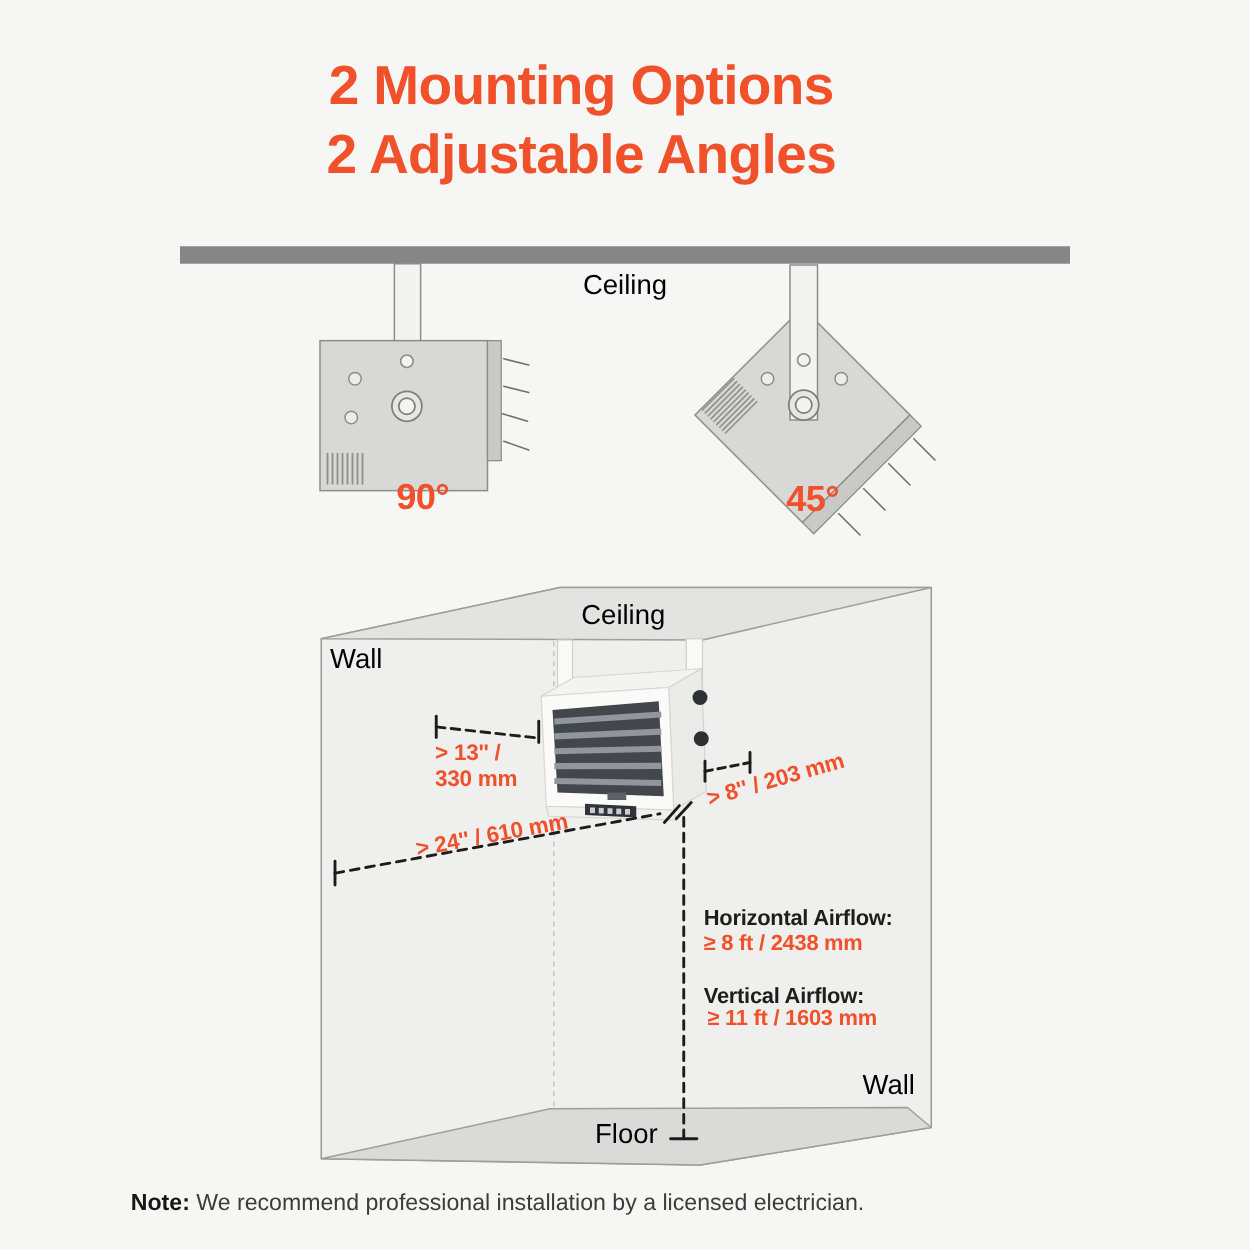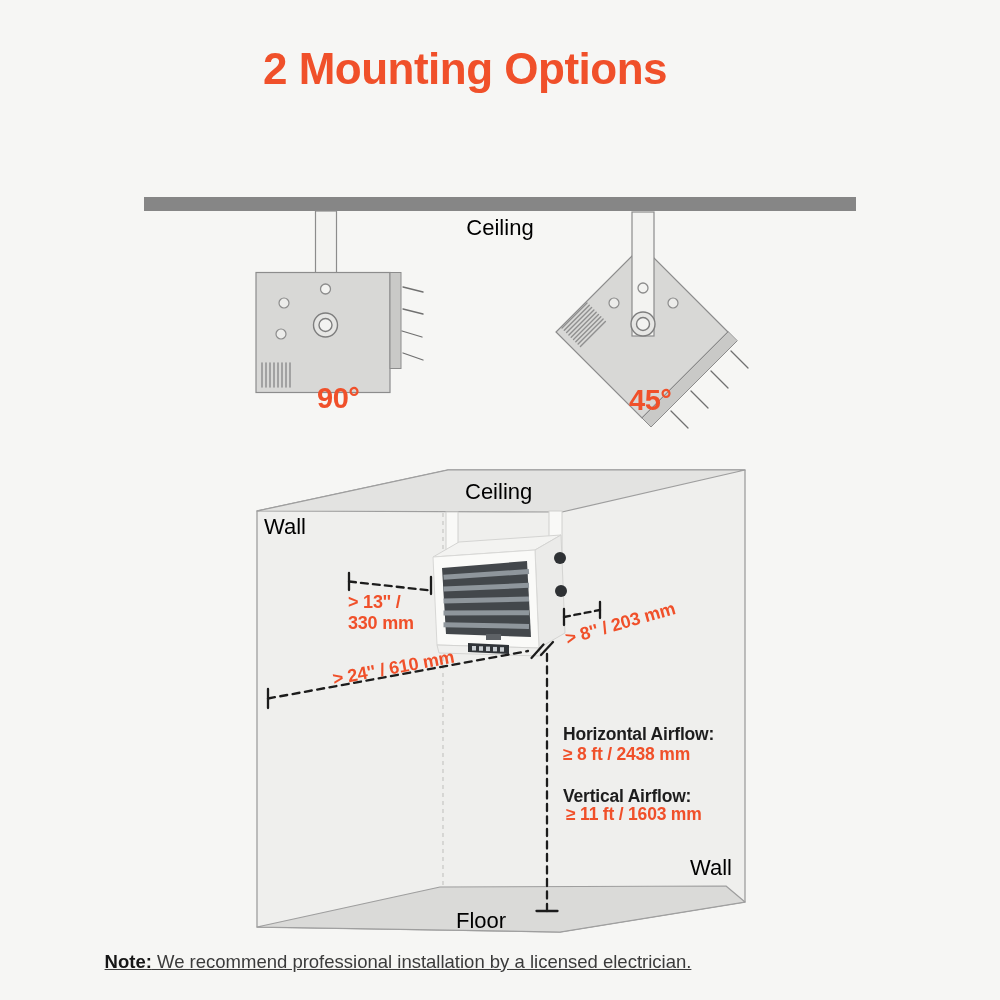--- a/index.html
+++ b/index.html
@@ -11,21 +11,21 @@
   .title-line{
     left:0;width:930px;text-align:center;
     font-size:44px;font-weight:bold;letter-spacing:-0.5px;color:#F0502A;line-height:1;
   }
   .gray-label{color:#000000;font-size:22px;font-weight:normal;}
   .centered{left:0;width:1000px;text-align:center;}
   .angle-label{color:#F0502A;font-size:29px;font-weight:bold;letter-spacing:-0.5px;margin-top:30px;}
   .dim-label{color:#F0502A;font-size:18px;font-weight:bold;letter-spacing:-0.2px;line-height:21px;}
   .flow-label{color:#1d1d1d;font-size:17.5px;font-weight:bold;letter-spacing:-0.2px;}
   .flow-value{color:#F0502A;font-size:17.5px;font-weight:bold;letter-spacing:-0.2px;}
-  .note-line{left:0;width:796px;text-align:center;top:951px;font-size:18.5px;color:#3b3b3b;text-decoration:underline;}
+  .note-line{left:0;width:796px;text-align:center;top:951px;font-size:18.5px;color:#3b3b3b;}
   .note-bold{font-weight:bold;color:#161616;}
   svg{position:absolute;left:0;top:0;}
 </style>
 </head>
 <body>
 
 <div class="canvas">
 
   <svg width="1000" height="1000" viewBox="0 0 1000 1000">
 
@@ -134,30 +134,31 @@
       <line x1="268" y1="689" x2="268" y2="708"></line>
       <line x1="531.5" y1="658" x2="543.5" y2="644.5"></line>
 
       <line x1="547" y1="654" x2="547" y2="911" stroke-dasharray="7 5.5"></line>
       <line x1="541" y1="655" x2="553" y2="642"></line>
       <line x1="536.5" y1="911" x2="557.5" y2="911"></line>
     </g>
   </svg>
 
   <div class="abs title-line" style="top:47px;">2 Mounting Options</div>
+  <div class="abs title-line" style="top:102px;">2 Adjustable Angles</div>
 
   <div class="abs gray-label centered" style="top:215px;">Ceiling</div>
 
   <div class="abs angle-label" style="left:317px;top:352px;">90°</div>
   <div class="abs angle-label" style="left:629px;top:354px;">45°</div>
 
   <div class="abs gray-label" style="left:465px;top:479px;">Ceiling</div>
   <div class="abs gray-label" style="left:264px;top:514px;">Wall</div>
   <div class="abs gray-label" style="left:690px;top:855px;">Wall</div>
-  <div class="abs gray-label" style="left:456px;top:894px;margin-top:14px;">Floor</div>
+  <div class="abs gray-label" style="left:476px;top:894px;">Floor</div>
 
   <div class="abs dim-label" style="left:348px;top:592px;">
     <div>&gt; 13'' /</div>
     <div>330 mm</div>
   </div>
 
   <div class="abs dim-label" style="left:566px;top:629px;transform:rotate(-16deg);transform-origin:0 50%;">&gt; 8'' / 203 mm</div>
 
   <div class="abs dim-label" style="left:333px;top:669px;transform:rotate(-10.5deg);transform-origin:0 50%;">&gt; 24'' / 610 mm</div>
 

